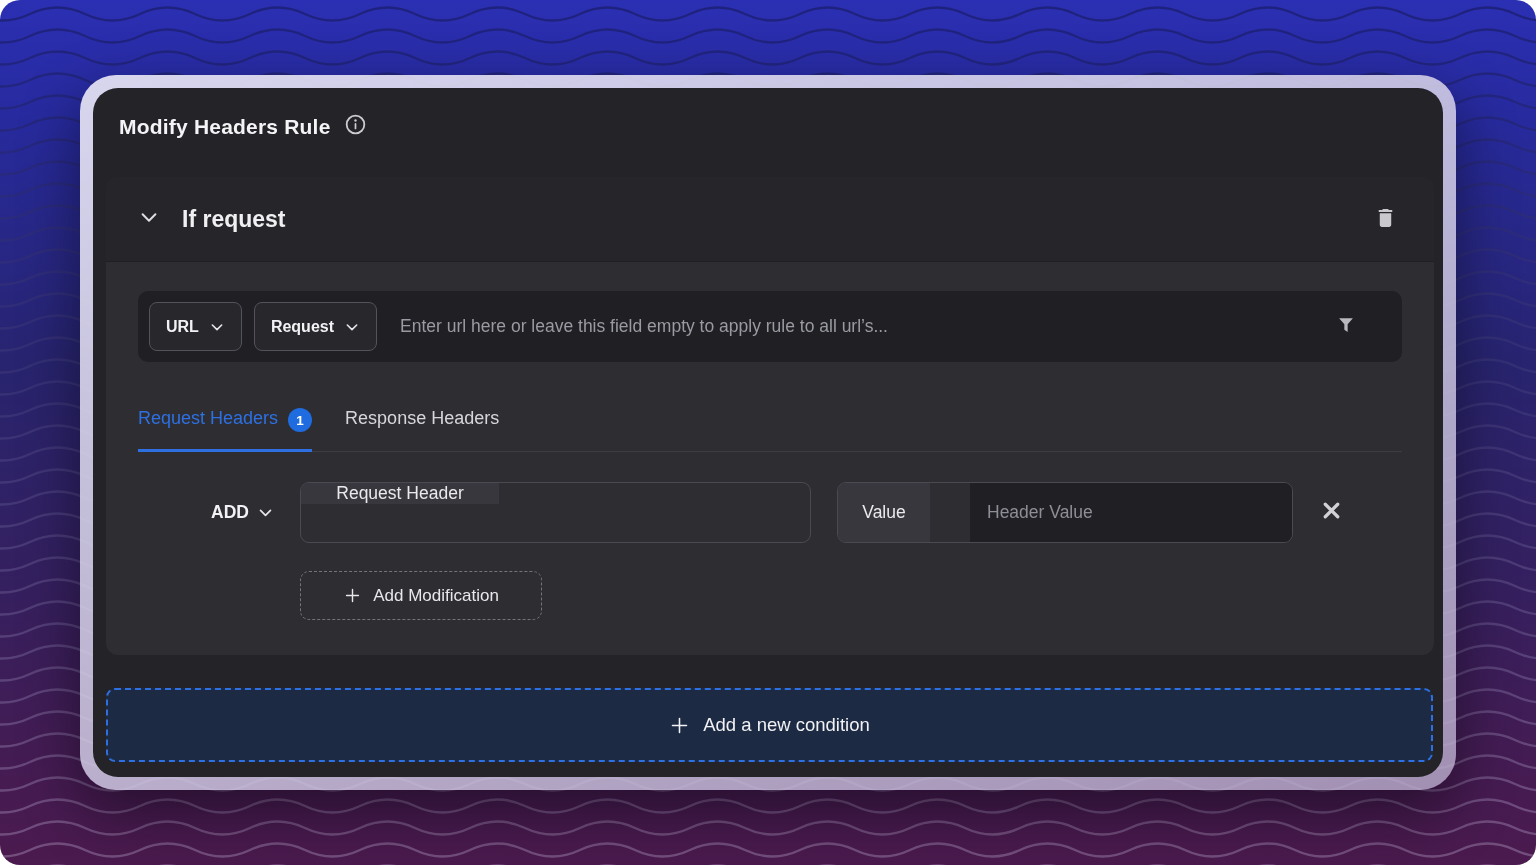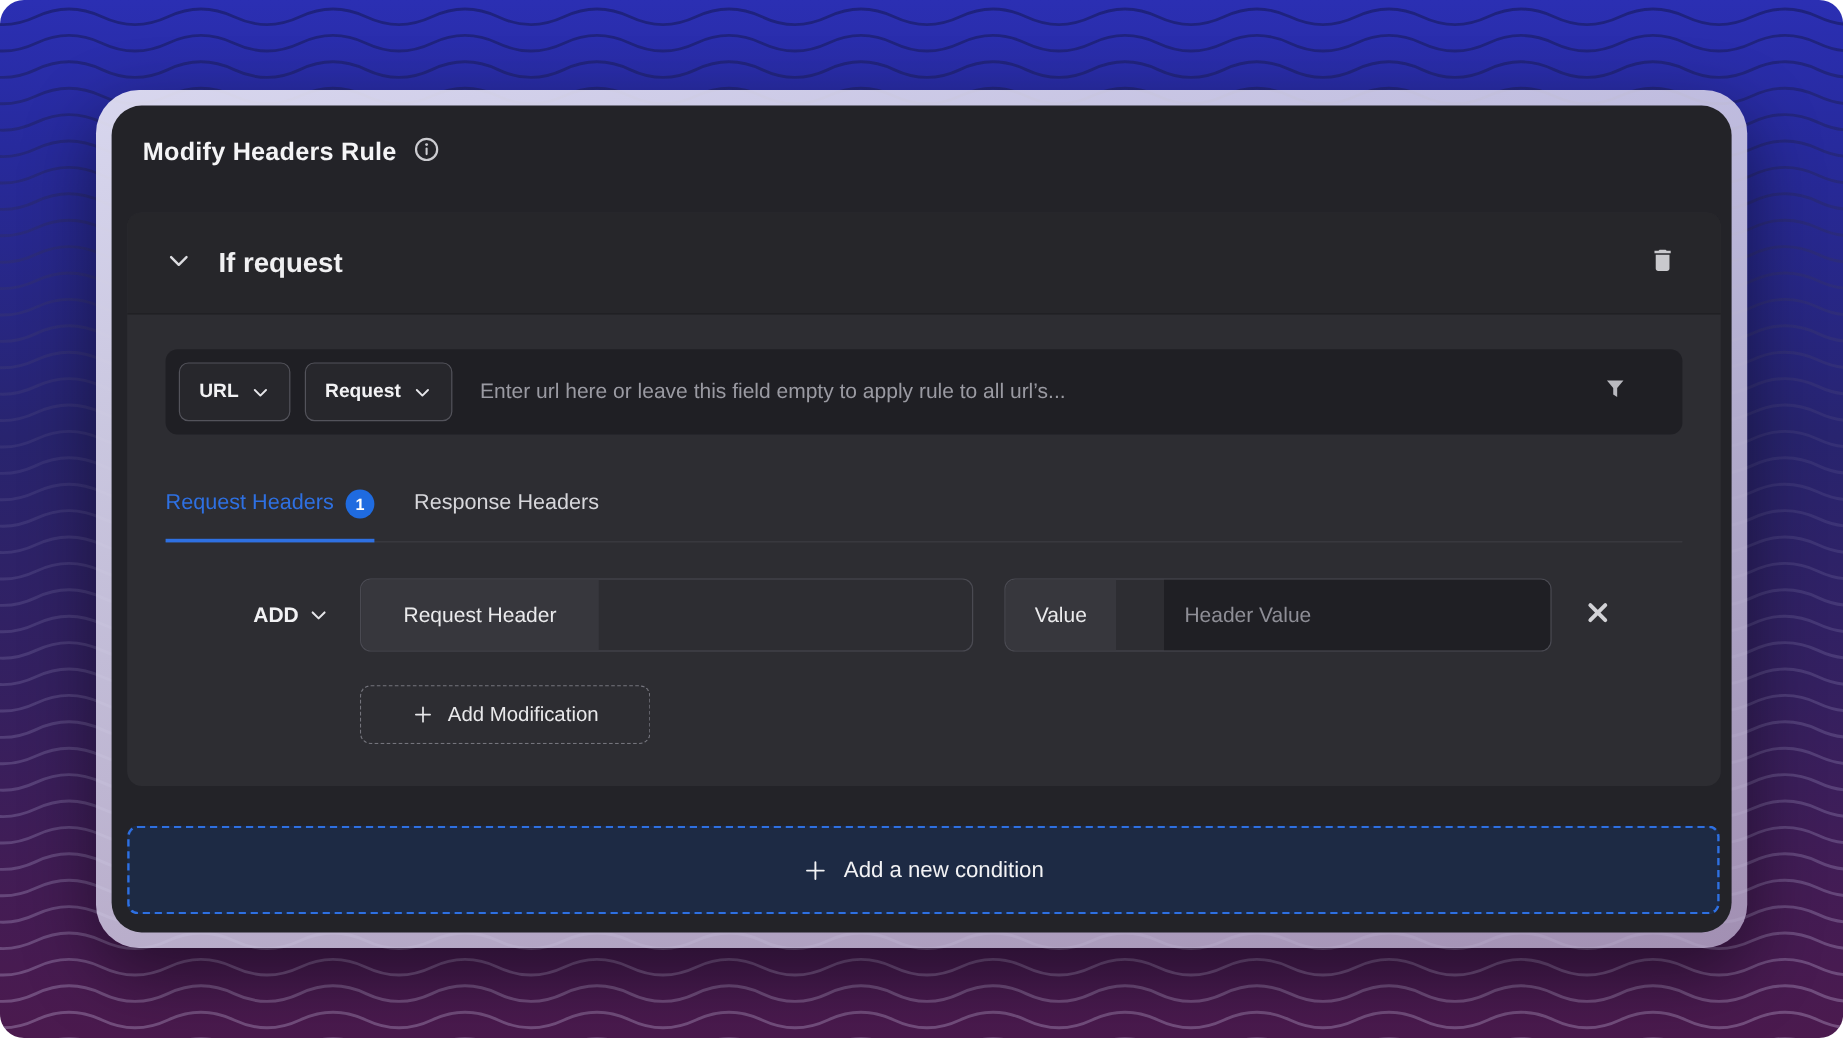--- a/index.html
+++ b/index.html
@@ -65,21 +65,21 @@
   .tab.inactive { color:#d7d7db; }
   .badge { width:24px; height:24px; border-radius:50%; background:var(--badge-blue);
            color:#fff; font-size:13.5px; font-weight:700;
            display:flex; align-items:center; justify-content:center; }
 
   .mod-row { margin-top:30px; display:flex; align-items:center; }
   .add-select { width:136px; display:flex; justify-content:flex-end; align-items:center;
                 gap:8px; color:#f2f2f4; font-size:17.5px; font-weight:700; cursor:pointer; }
   .field-group { display:flex; height:61px; border:1px solid #4a4a52; border-radius:9px;
                  overflow:hidden; margin-left:26px; }
-  .group-header { width:511px; }
+  .group-header { width:511px;flex-direction:column; }
   .group-value  { width:456px;gap:40px; }
   .addon { background:#37373d; color:#eaeaec; font-size:17.5px;
            display:flex; align-items:center; justify-content:center; flex:none; }
   .group-header .addon { width:198px; }
   .group-value  .addon { width:92px; }
   .field-input { flex:1; background:#1f1f24; border:none; outline:none;
                  color:#e8e8ea; font-size:17.5px; padding:0 17px;
                  font-family:"Liberation Sans","DejaVu Sans",sans-serif; }
   .field-input::placeholder { color:#8e8e96; opacity:1; }
   .remove-btn { margin-left:27px; display:flex; align-items:center; cursor:pointer; }

